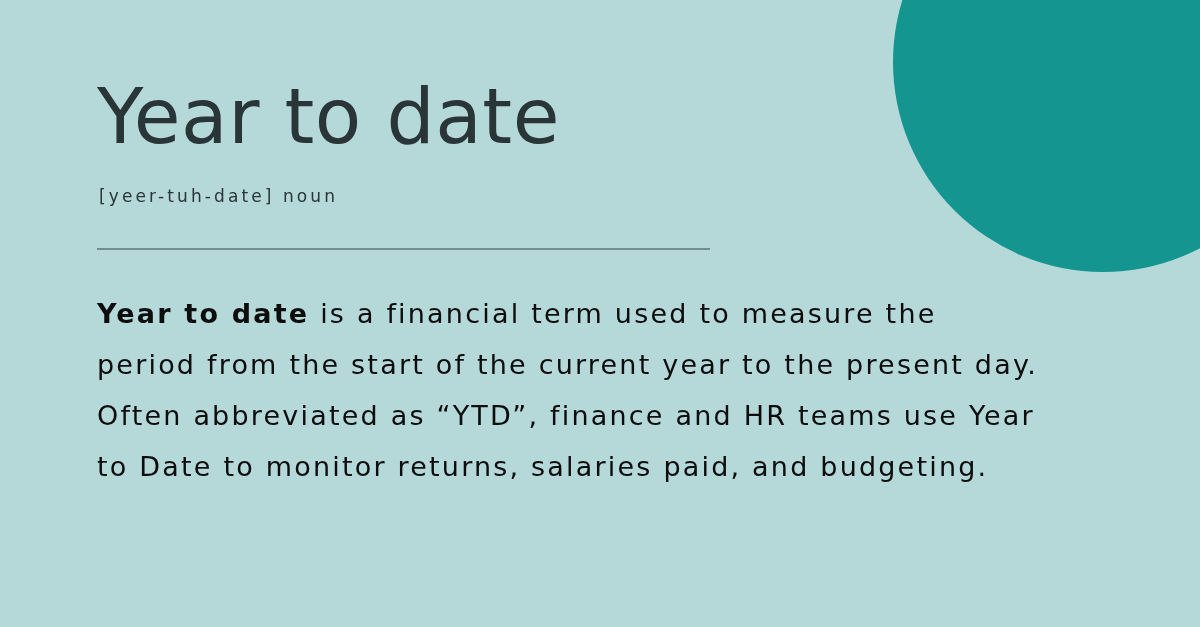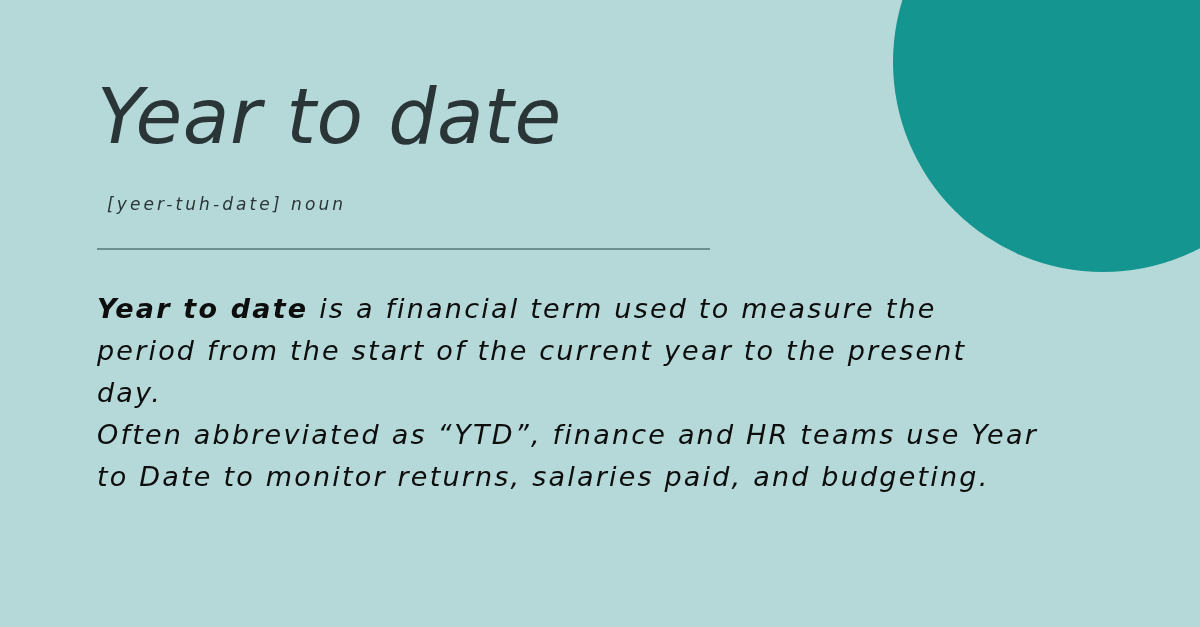--- a/index.html
+++ b/index.html
@@ -30,42 +30,41 @@
     left: 893px;
     top: -148px;
   }
 
   .content {
     position: absolute;
     left: 97px;
     top: 0;
     width: 1000px;
     height: 545px;
-    font-style: italic;
   }
 
   .term-title {
     position: absolute;
     top: 72px;
     left: 0;
     margin: 0;
     font-family: "DejaVu Sans", sans-serif;
     font-weight: 400;
     font-size: 76px;
     line-height: 90px;
     letter-spacing: 0.5px;
     color: #2a3538;
     white-space: nowrap;
   }
 
   .pronunciation {
     position: absolute;
     top: 184px;
     left: 2px;
-    margin: 8px;
+    margin: 0;
     font-family: "DejaVu Sans", sans-serif;
     font-size: 17px;
     line-height: 24px;
     letter-spacing: 3.1px;
     color: #2a3538;
     white-space: nowrap;
   }
 
   .divider {
     position: absolute;
@@ -82,21 +81,21 @@
     position: absolute;
     top: 288px;
     left: 0;
     width: 945px;
   }
 
   .definition-paragraph {
     margin: 0;
     font-family: "DejaVu Sans", sans-serif;
     font-size: 27px;
-    line-height: 42px;
+    line-height: 51px;
     letter-spacing: 2.2px;
     color: #0d0d0d;
     font-weight: 400;
   }
 
   .definition-paragraph .lead-term {
     font-weight: 700;
   }
 
   .definition-paragraph.secondary {

